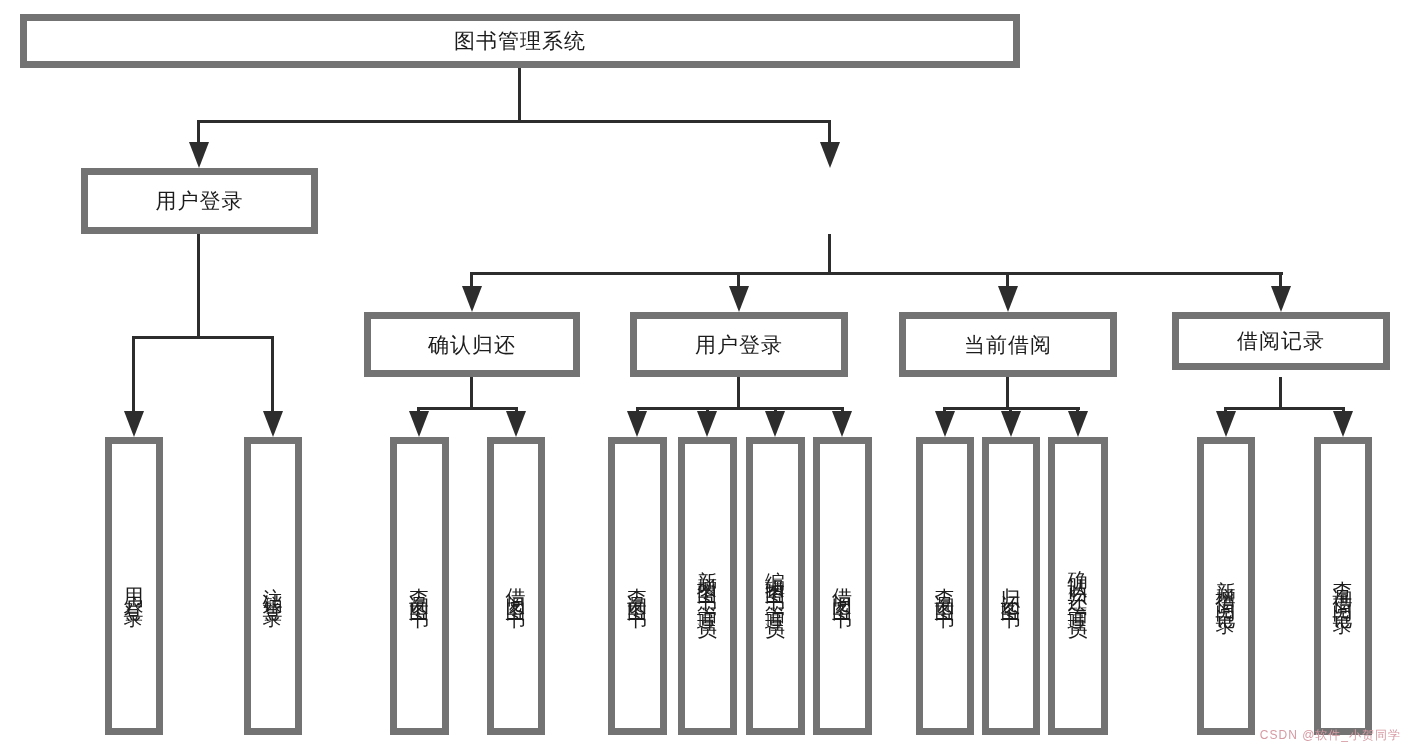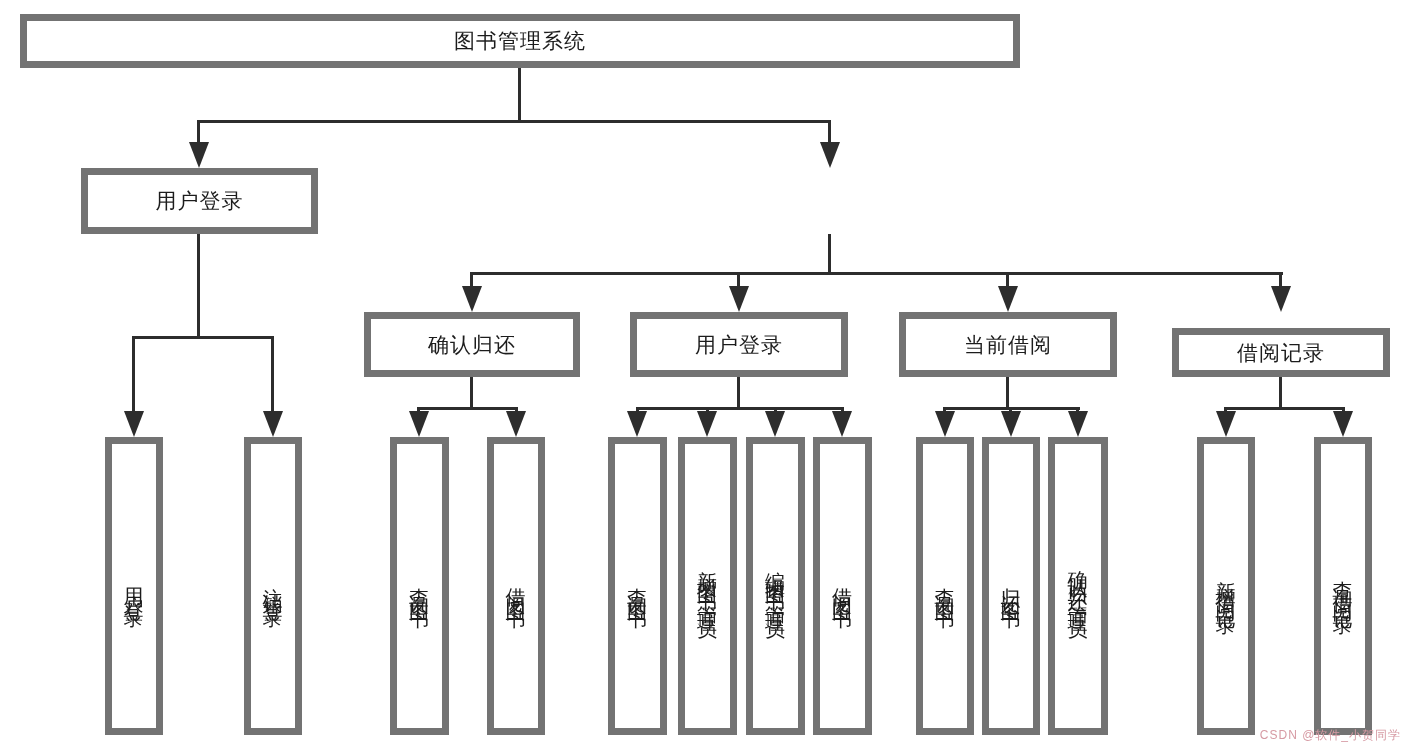--- a/index.html
+++ b/index.html
@@ -83,21 +83,21 @@
   </div>
 
   <div class="box" style="left:630px;top:312px;width:218px;height:65px;">
     <span>用户登录</span>
   </div>
 
   <div class="box" style="left:899px;top:312px;width:218px;height:65px;">
     <span>当前借阅</span>
   </div>
 
-  <div class="box" style="left:1172px;top:328px;width:218px;height:49px;">
+  <div class="box" style="left:1172px;top:312px;width:218px;height:58px;">
     <span>借阅记录</span>
   </div>
 
   <div class="box leaf" style="left:105px;top:437px;width:58px;height:298px;">
     <span class="vtext">用户登录</span>
   </div>
 
   <div class="box leaf" style="left:244px;top:437px;width:58px;height:298px;">
     <span class="vtext">注销登录</span>
   </div>

